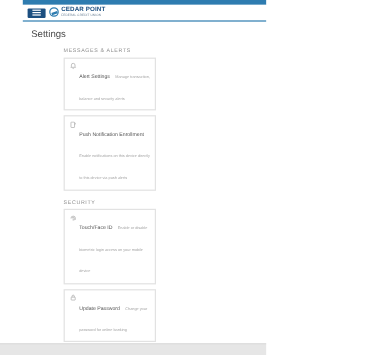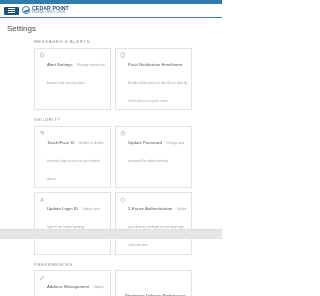--- a/index.html
+++ b/index.html
@@ -2,21 +2,21 @@
 <html><head>
 <meta charset="utf-8">
 <style>
   * { box-sizing: border-box; margin: 0; padding: 0; }
   html, body {
     width: 222px; height: 296px;
     background: #ffffff;
     font-family: "Liberation Sans", sans-serif;
     overflow: hidden;
   }
-  .page { position: relative; width: 222px; height: 239px; background: #fff; }
+  .page { position: relative; width: 222px; height: 296px; background: #fff; padding-left: 19px; }
 
   
   .top-strip { height: 4px; background: #2e7cb0; width: 100%; }
   .logo-bar {
     height: 14px; width: 100%; background: #ffffff;
     display: flex; align-items: center; padding-left: 4px; gap: 3px;
     border-bottom: 1px solid #2e7cb0;
   }
   .menu-chip {
     width: 15px; height: 8px; background: #1c4f80;

